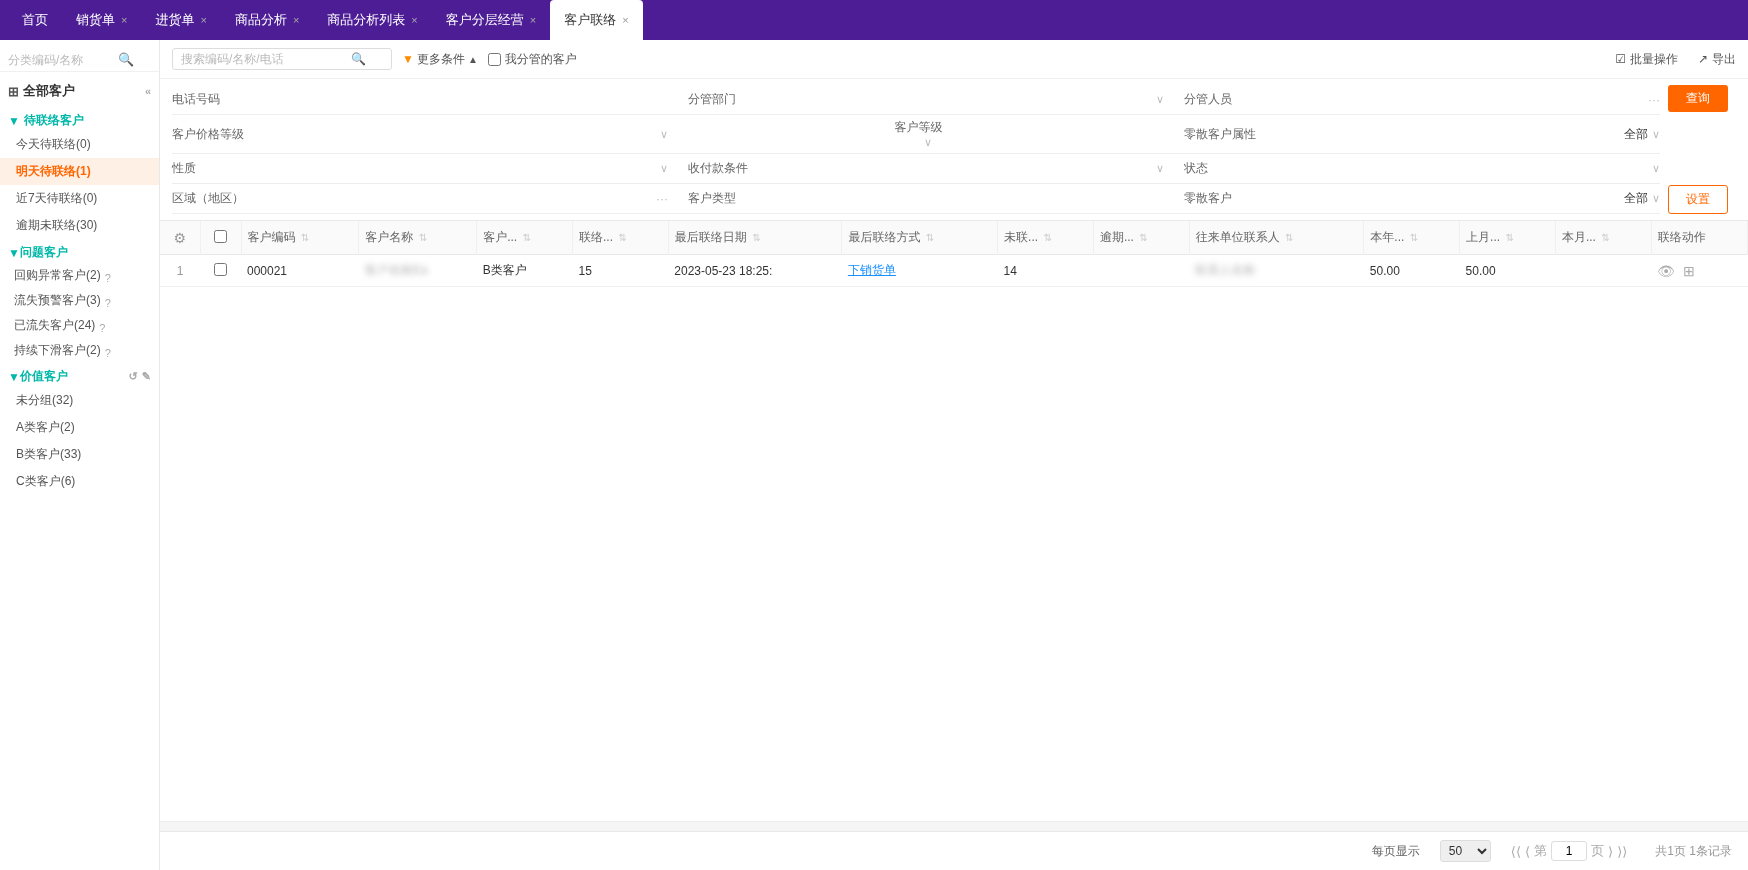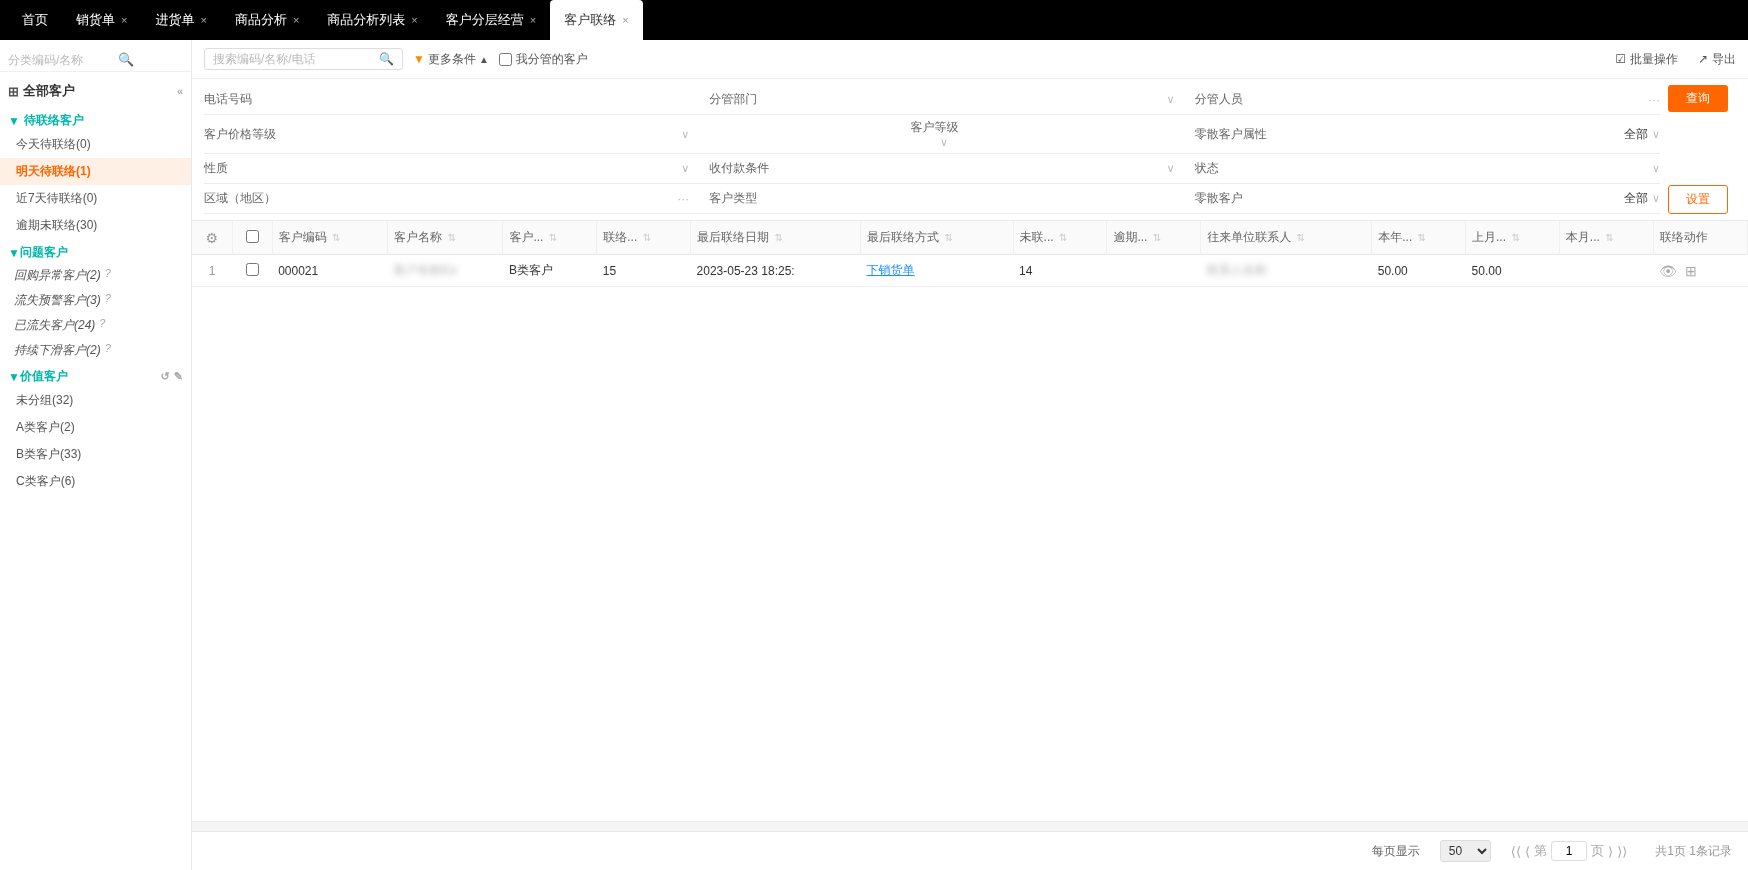--- a/index.html
+++ b/index.html
@@ -1,54 +1,54 @@
 <!DOCTYPE html>
 <html><head>
   <meta charset="utf-8">
   <style>
     * { margin: 0; padding: 0; box-sizing: border-box; }
     body { font-family: 'Microsoft YaHei', Arial, sans-serif; font-size: 12px; background: #f5f5f5; color: #333; width: 1748px; min-height: 870px; overflow-x: hidden; }
 
     
-    .top-nav { background: #000000; height: 40px; display: flex; align-items: center; padding: 4px 8px; gap: 0; }
+    .top-nav { background: #4c1d95; height: 40px; display: flex; align-items: center; padding: 4px 8px; gap: 0; }
     .nav-item { color: #fff; padding: 0 14px; height: 40px; display: flex; align-items: center; font-size: 13px; cursor: pointer; white-space: nowrap; }
     .nav-item.active { background: #fff; color: #333; border-radius: 4px 4px 0 0; }
     .nav-item .close-x { margin-left: 6px; font-size: 11px; color: #aaa; }
     .nav-item.active .close-x { color: #999; }
 
     
     .main-layout { display: flex; height: calc(870px - 40px); }
 
     
-    .sidebar { width: 192px; background: #fff; border-right: 1px solid #e8e8e8; padding: 8px 0; flex-shrink: 0; overflow-y: auto; }
+    .sidebar { width: 160px; background: #fff; border-right: 1px solid #e8e8e8; padding: 8px 0; flex-shrink: 0; overflow-y: auto; }
     .sidebar-search { display: flex; align-items: center; padding: 4px 8px; border-bottom: 1px solid #f0f0f0; margin-bottom: 4px; }
     .sidebar-search input { border: none; outline: none; font-size: 12px; width: 110px; color: #666; }
     .sidebar-search input::placeholder { color: #bbb; }
     .sidebar-search-icon { color: #aaa; font-size: 13px; cursor: pointer; }
 
     .sidebar-all { display: flex; align-items: center; padding: 6px 8px; font-weight: bold; font-size: 13px; color: #333; cursor: pointer; }
     .sidebar-all .grid-icon { margin-right: 4px; color: #555; }
     .sidebar-all .collapse-icon { margin-left: auto; color: #aaa; font-size: 11px; }
 
     .sidebar-group-title { padding: 6px 8px 2px 8px; color: #00b8a9; font-size: 12px; font-weight: bold; display: flex; align-items: center; }
     .sidebar-group-title .arrow { margin-right: 4px; }
     .sidebar-item { padding: 5px 8px 5px 16px; color: #555; cursor: pointer; font-size: 12px; border-radius: 0; }
     .sidebar-item.active { background: #fff0e6; color: #ff6600; font-weight: bold; }
     .sidebar-sub-group { padding: 5px 8px 2px 8px; color: #00b8a9; font-size: 12px; font-weight: bold; display: flex; align-items: center; }
-    .sidebar-sub-item { padding: 4px 8px 4px 14px; color: #555; cursor: pointer; font-size: 12px; display: flex; align-items: flex-start; font-style: italic; }
+    .sidebar-sub-item { padding: 4px 8px 4px 14px; color: #555; cursor: pointer; font-size: 12px; display: flex; align-items: flex-end; }
     .sidebar-sub-item .q-icon { color: #aaa; margin-left: 4px; font-size: 11px; }
     .sidebar-value-group { display: flex; align-items: center; padding: 5px 8px 2px 8px; color: #00b8a9; font-size: 12px; font-weight: bold; }
     .sidebar-value-group .icons { margin-left: auto; display: flex; gap: 4px; color: #aaa; font-size: 11px; }
 
     
     .content-area { flex: 1; display: flex; flex-direction: column; overflow: hidden; background: #f5f5f5; }
 
     
     .search-bar { background: #fff; padding: 8px 12px; display: flex; align-items: center; gap: 10px; border-bottom: 1px solid #f0f0f0; }
-    .search-input-wrap { display: flex; align-items: center; border: 1px solid #ddd; border-radius: 3px; padding: 3px 8px; width: 199px; }
+    .search-input-wrap { display: flex; align-items: center; border: 1px solid #ddd; border-radius: 3px; padding: 3px 8px; width: 220px; }
     .search-input-wrap input { border: none; outline: none; font-size: 12px; width: 170px; }
     .search-input-wrap input::placeholder { color: #bbb; }
     .search-icon { color: #aaa; cursor: pointer; }
     .filter-btn { display: flex; align-items: center; color: #555; cursor: pointer; font-size: 12px; gap: 3px; }
     .filter-btn .filter-icon { color: #ff8c00; }
     .my-customer { display: flex; align-items: center; gap: 4px; cursor: pointer; color: #555; font-size: 12px; }
     .batch-ops { margin-left: auto; display: flex; align-items: center; gap: 4px; color: #555; cursor: pointer; font-size: 12px; }
     .export-btn { display: flex; align-items: center; gap: 4px; color: #555; cursor: pointer; font-size: 12px; margin-left: 10px; }
     .query-btn { background: #ff6600; color: #fff; border: none; border-radius: 3px; padding: 5px 18px; cursor: pointer; font-size: 12px; }
     .setting-btn { background: #fff; color: #ff6600; border: 1px solid #ff6600; border-radius: 3px; padding: 5px 14px; cursor: pointer; font-size: 12px; margin-top: 4px; display: block; }

